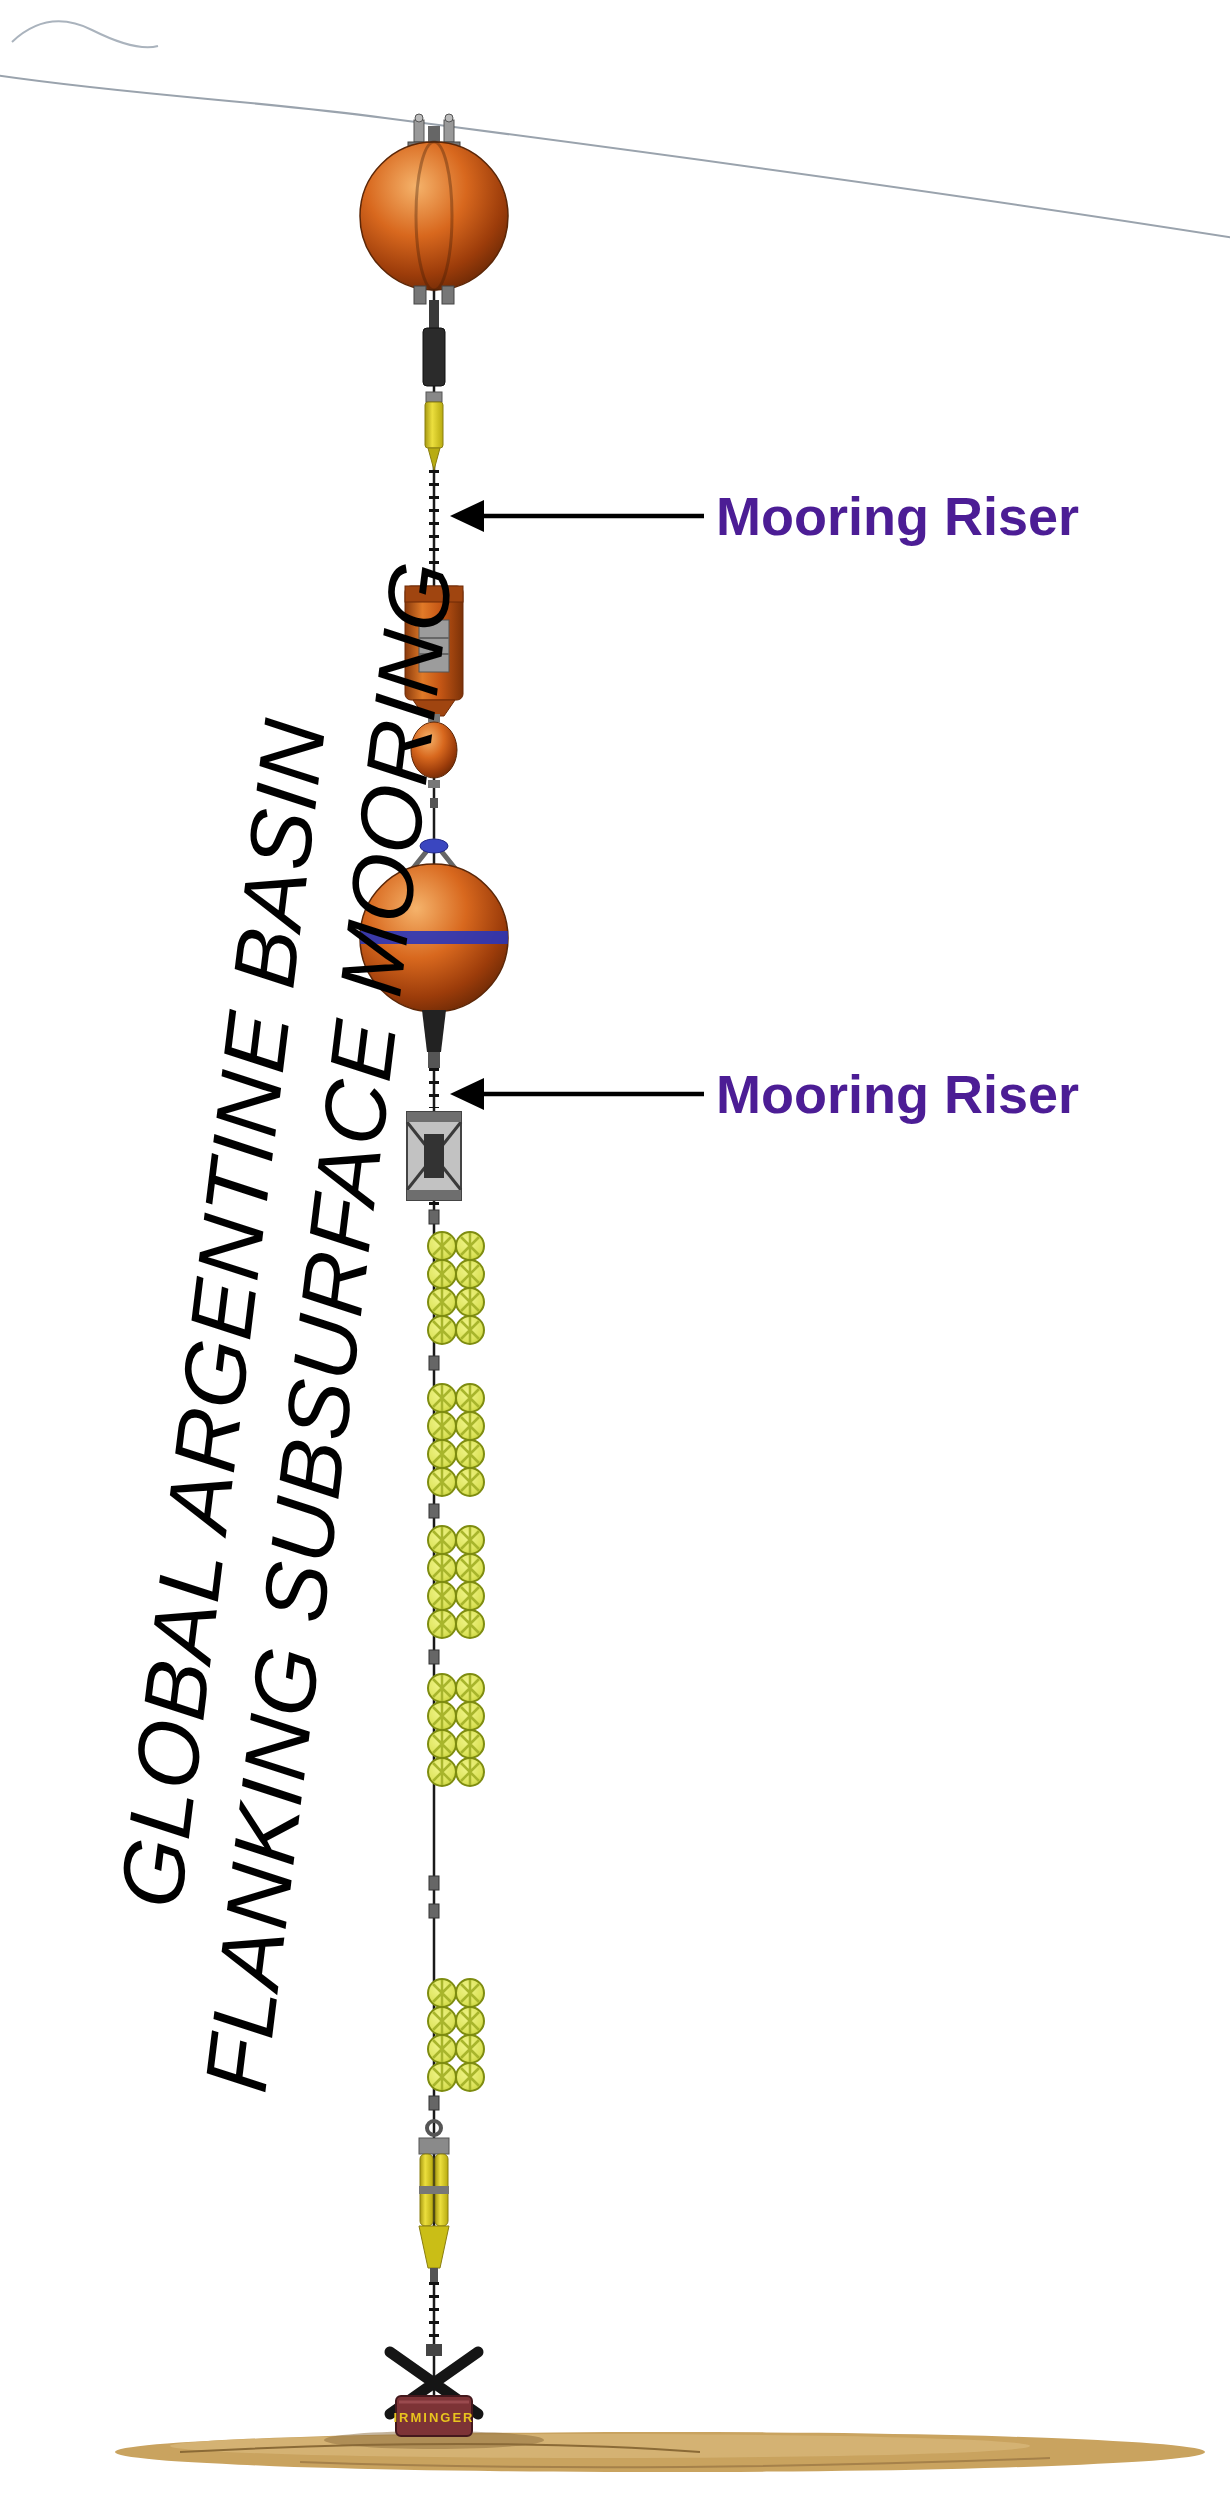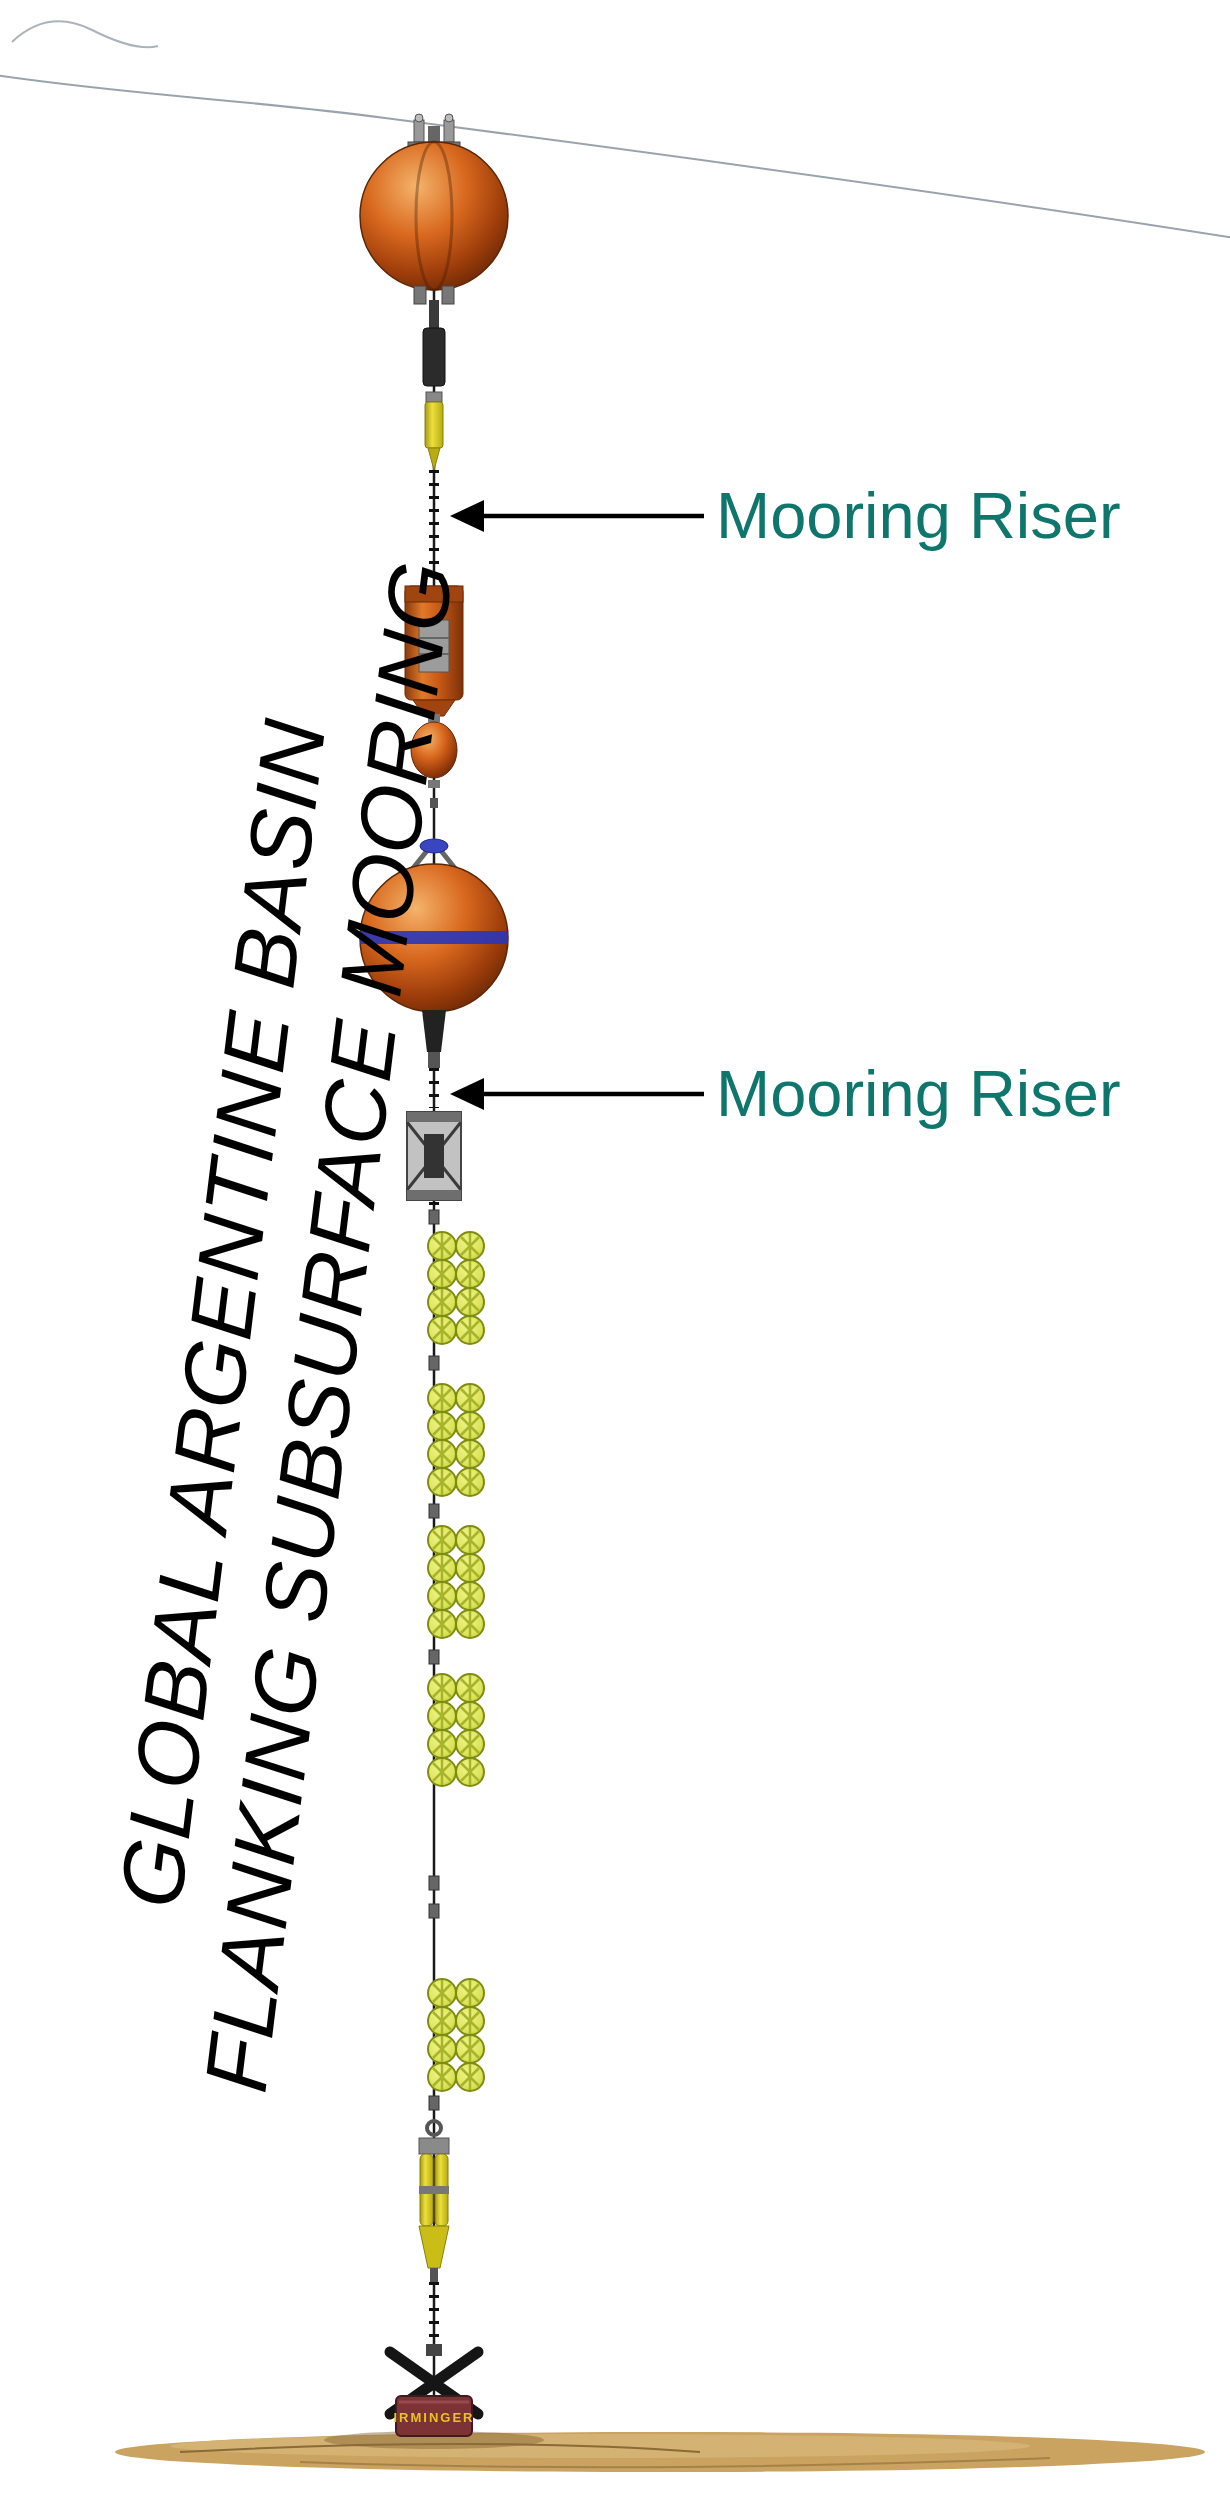--- a/index.html
+++ b/index.html
@@ -7,21 +7,21 @@
           font-family:"Liberation Sans",sans-serif;}
   svg{position:absolute;left:0;top:0;}
   .title{
     position:absolute;left:276px;top:1320px;
     transform:translate(-50%,-50%) rotate(-83deg);
     font-style:italic;font-size:88px;line-height:1.22;font-weight:400;
     color:#000;text-align:center;white-space:nowrap;letter-spacing:1px;
   }
   .title div{white-space:nowrap;}
   .riser-label{
-    position:absolute;font-size:65px;font-weight:400;color:#0f766e;
+    position:absolute;font-size:54px;font-weight:700;color:#4c1d95;
     white-space:nowrap;transform:translateY(-52%);
   }
   .riser-label--1{left:716px;top:517px;}
   .riser-label--2{left:716px;top:1095px;}
 </style>
 </head>
 <body>
 
 <div class="canvas">
 

